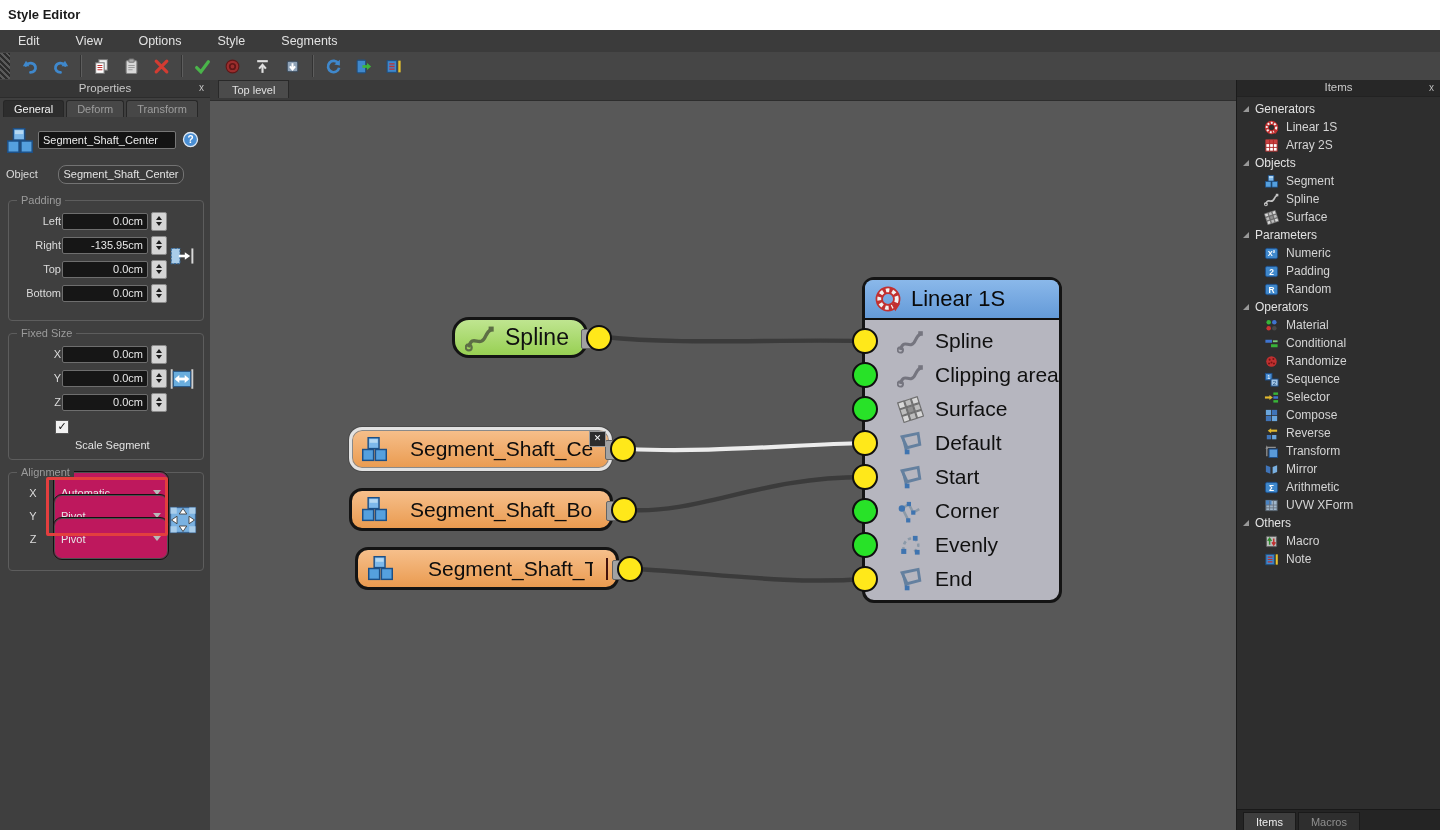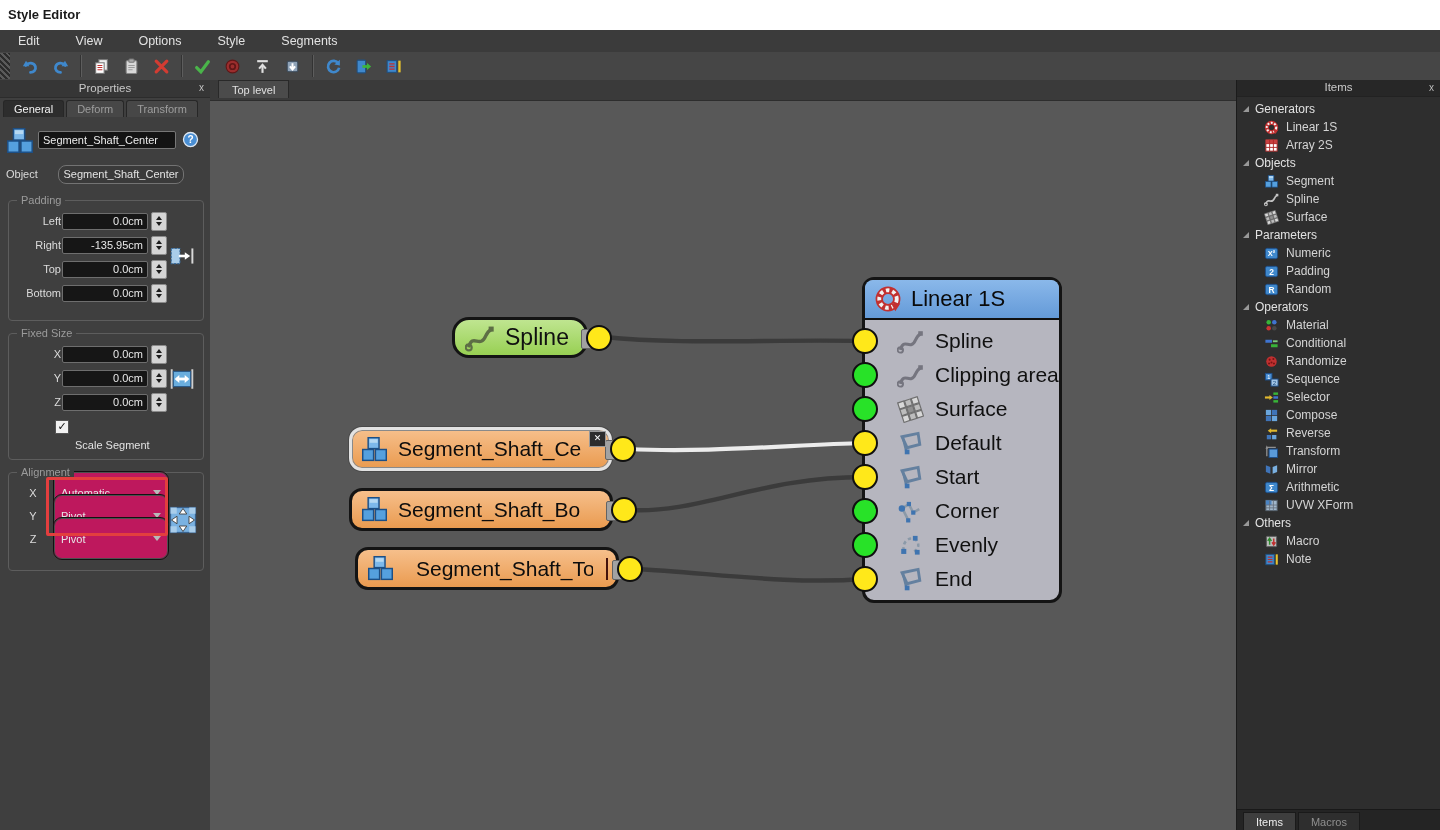--- a/index.html
+++ b/index.html
@@ -76,21 +76,21 @@
   .nport.yellow{background:#ffe81a;}
   .splinenode{display:flex;align-items:center;padding:0 10px;background:linear-gradient(#bfe590,#98d053);border:3px solid #141414;border-radius:17px;}
   .splinenode .nicon{width:30px;height:30px;color:#5d6e45;}
   .splinenode .nicon svg{width:30px;height:30px;}
   .splinelabel{font-size:23px;color:#101010;margin-left:10px;}
 
   .segnode{display:flex;align-items:center;padding:0 8px;background:linear-gradient(#f6bf8b,#ea9b50);border:3px solid #141414;border-radius:13px;}
   .segnode.selected{border-color:#e2e2e2;box-shadow:0 0 0 1px #4a4a4a, inset 0 0 0 1px #8a8a8a;}
   .segnode .nicon{width:29px;height:29px;}
   .segnode .nicon svg{width:29px;height:29px;}
-  .seglabel{font-size:21px;color:#0d0d0d;margin-left:9px;white-space:nowrap;overflow:hidden;}
+  .seglabel{font-size:21px;color:#0d0d0d;margin-left:21px;white-space:nowrap;overflow:hidden;}
   .segclose{position:absolute;top:1px;right:3px;width:15px;height:14px;background:#2d2d2d;border:1px solid #9a9a9a;color:#fff;
     font-size:9px;line-height:13px;text-align:center;z-index:3;}
   .caret{display:inline-block;width:2px;height:22px;background:#43120c;margin-left:1px;vertical-align:-4px;}
 
   .linearnode{background:#b6b6bf;border:3px solid #141414;border-radius:12px;}
   .lheader{height:38px;background:linear-gradient(#8ab8ea,#649ad8);border-bottom:2px solid #101010;border-radius:8px 8px 0 0;
     display:flex;align-items:center;padding:0 9px;}
   .lheader .nicon{width:28px;height:28px;}
   .lheader .nicon svg{width:28px;height:28px;}
   .lhtitle{font-size:22px;color:#0a0a0a;margin-left:9px;}

